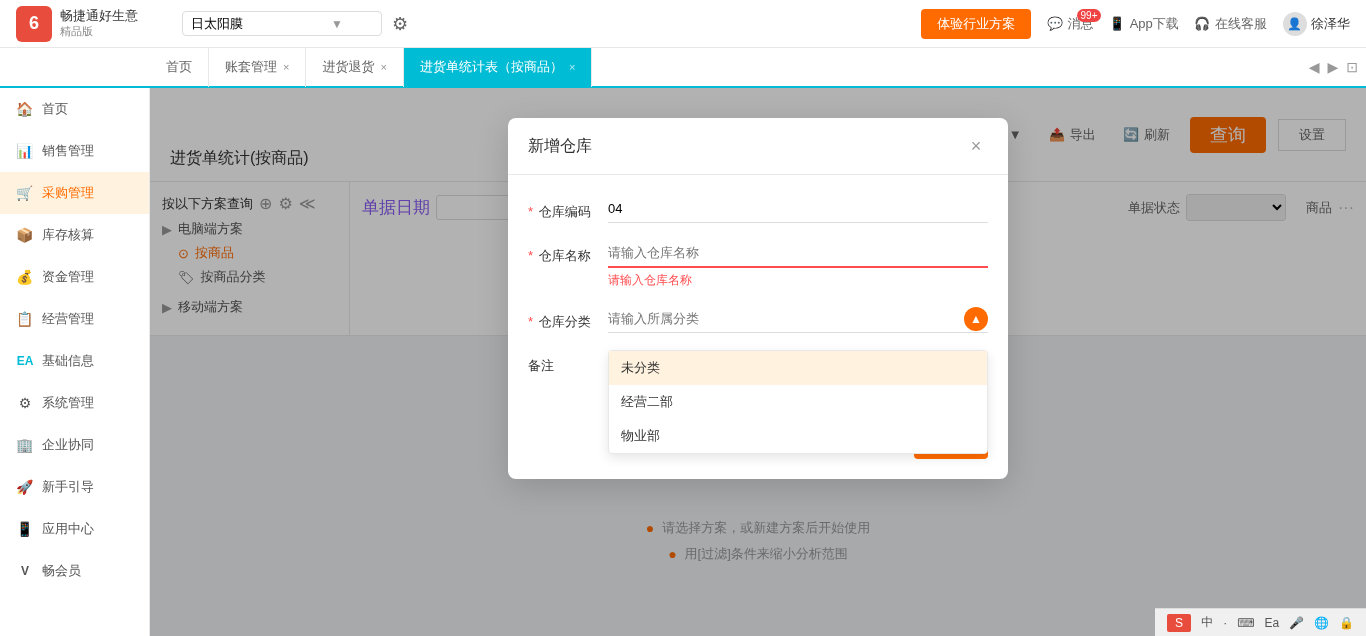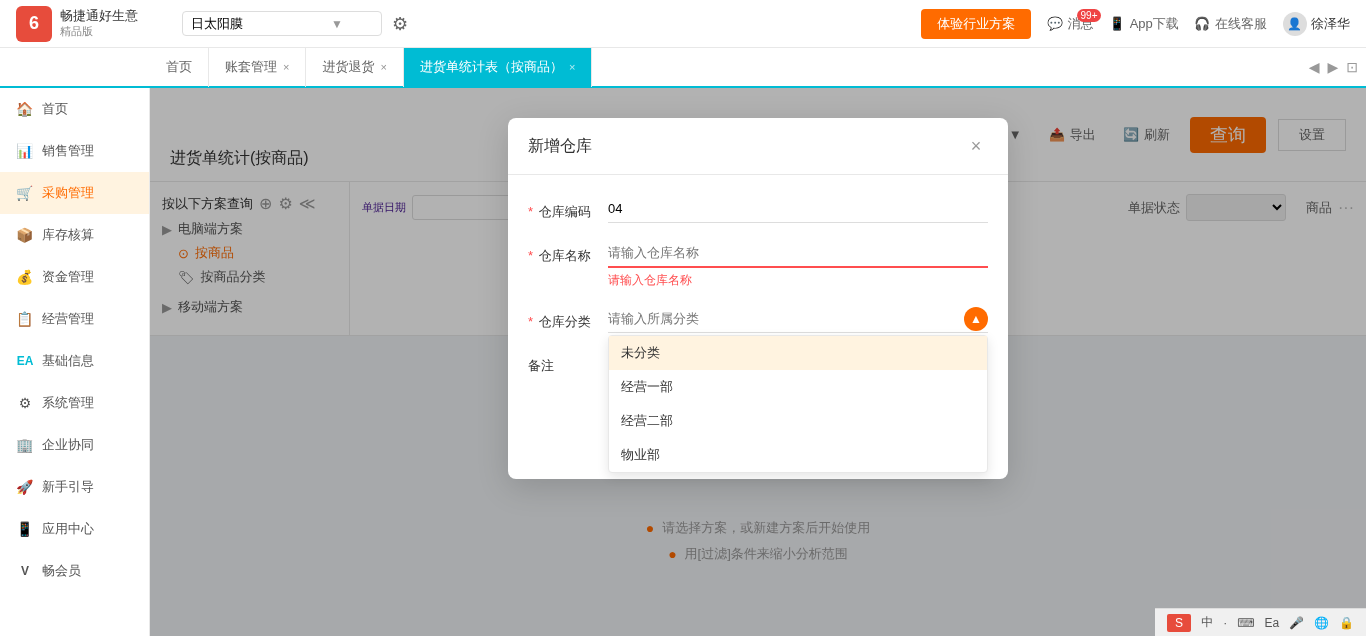--- a/index.html
+++ b/index.html
@@ -294,21 +294,21 @@
     .dropdown-list {
       position: absolute;
       top: 100%;
       left: 0;
       right: 0;
       background: white;
       border: 1px solid #e8e8e8;
       border-radius: 4px;
       box-shadow: 0 4px 12px rgba(0,0,0,0.1);
       z-index: 200;
-      margin-top: 2px;
+      margin-top: 17px;
     }
     .dropdown-item {
       padding: 8px 12px;
       font-size: 13px;
       color: #333;
       cursor: pointer;
     }
     .dropdown-item.active { background: #fff3e0; }
 
     .modal-footer {
@@ -504,21 +504,21 @@
           <div class="scheme-row" style="margin-top:6px;">
             <span style="color:#999;">▶</span>
             <span>移动端方案</span>
           </div>
         </div>
       </div>
 
       <div style="flex:1;padding:12px;">
         <div style="display:flex;gap:20px;align-items:center;">
           <div style="display:flex;align-items:center;gap:6px;">
-            <span style="font-size:11px;color:#4c1d95;">单据日期</span>
+            <span style="font-size:17px;color:#8b5cf6;">单据日期</span>
             <input type="text" style="border: 1px solid rgb(221, 221, 221); border-radius: 3px; padding: 4px 8px; font-size: 13px; width: 120px;">
             <span style="color:#999;">至</span>
             <input type="text" style="border: 1px solid rgb(221, 221, 221); border-radius: 3px; padding: 4px 8px; font-size: 13px; width: 120px;">
           </div>
           <div style="display:flex;align-items:center;gap:6px;">
             <span style="font-size:13px;color:#666;">付款方式</span>
             <input type="text" style="border: 1px solid rgb(221, 221, 221); border-radius: 3px; padding: 4px 8px; font-size: 13px; width: 120px;">
           </div>
           <div style="display:flex;align-items:center;gap:6px;">
             <span style="font-size:13px;color:#666;">备注</span>
@@ -592,21 +592,20 @@
               <span>仓库分类</span>
             </div>
             <div class="form-control" style="position:relative;">
               <div class="select-wrapper">
                 <input type="text" class="select-input" placeholder="请输入所属分类" style="">
                 <div class="select-arrow">▲</div>
               </div>
 
               <div class="dropdown-list">
                 <div class="dropdown-item active">未分类</div>
-                <div class="dropdown-item">经营一部</div>
                 <div class="dropdown-item">经营二部</div>
                 <div class="dropdown-item">物业部</div>
               </div>
             </div>
           </div>
 
           <div class="form-row">
             <div class="form-label">备注</div>
             <div class="form-control">
               <input type="text" class="form-input" style="">

